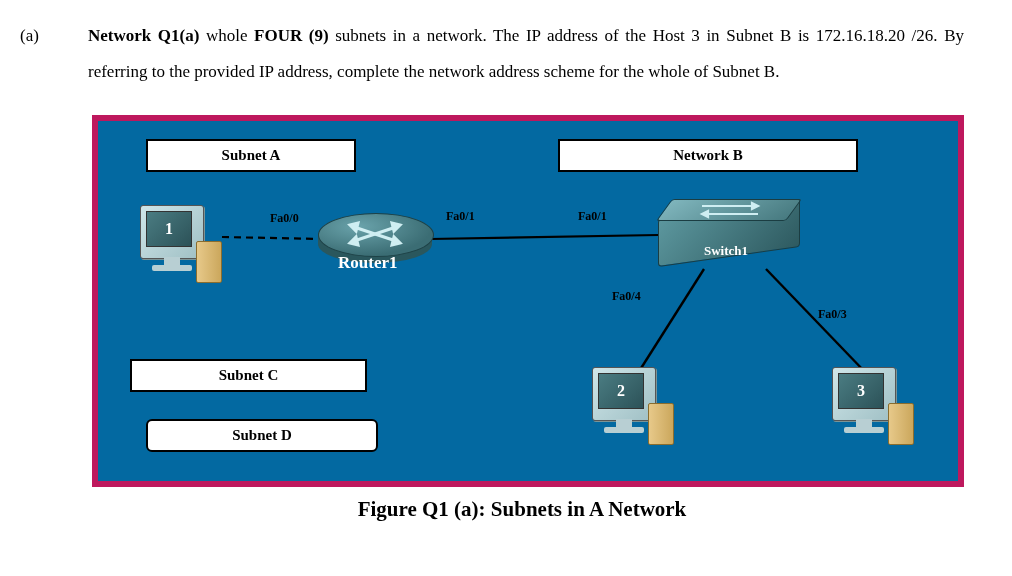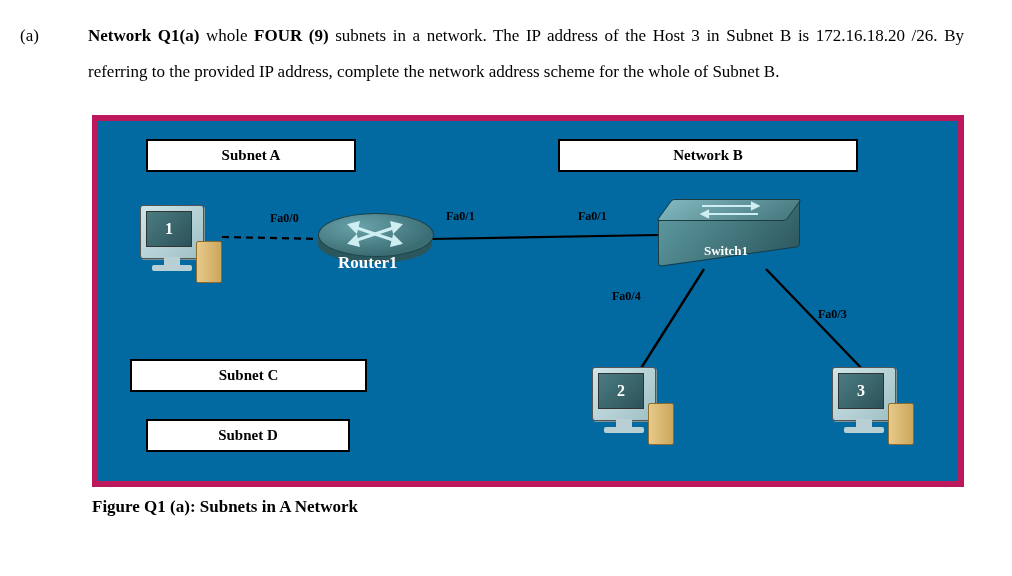--- a/index.html
+++ b/index.html
@@ -14,21 +14,21 @@
   .figwrap{margin-top:26px;margin-left:72px;width:860px;}
   .diagram{position:relative;width:860px;height:360px;
     border:6px solid #be185d;background:#0369a1;}
   
   .chip{position:absolute;border:2px solid #000;background:#fff;
     font-weight:bold;font-size:15px;text-align:center;padding:6px 8px;
     box-sizing:border-box;}
   .chipA{left:48px;top:18px;width:210px;}
   .chipB{left:460px;top:18px;width:300px;}
   .chipC{left:32px;top:238px;width:237px;}
-  .chipD{left:48px;top:298px;width:204px;}
+  .chipD{left:48px;top:298px;width:232px;border-radius:6px;}
 
   
   .pc{position:absolute;width:82px;height:80px;}
   .mon{position:absolute;left:0;top:0;width:62px;height:52px;border:1px solid #555;
     background:linear-gradient(135deg,#cfe6e9,#9fbfc4);border-radius:3px;
     box-shadow:1px 1px 0 #7a9497;}
   .mon .screen{position:absolute;left:5px;top:5px;width:44px;height:34px;
     background:linear-gradient(135deg,#4a7c82,#2c5258);border:1px solid #333;
     color:#fff;font-weight:bold;font-size:16px;display:flex;align-items:center;
     justify-content:center;}
@@ -71,21 +71,21 @@
   .wires{position:absolute;left:0;top:0;width:860px;height:360px;pointer-events:none;}
 
   
   .iflabel{position:absolute;font-size:12px;font-weight:bold;}
   .if0{left:172px;top:90px;}
   .if1{left:348px;top:88px;}
   .if2{left:480px;top:88px;}
   .if3{left:514px;top:168px;}
   .if4{left:720px;top:168px;margin-top:18px;}
 
-  .caption{font-weight:bold;font-size:17px;margin-top:10px;}
+  .caption{text-align:center;font-weight:bold;font-size:21px;margin-top:10px;}
 </style>
 </head>
 <body>
 
 <div class="page">
 
   <div class="question">
     <div class="qnum">(a)</div>
     <div class="qtext">
       <b>Network Q1(a)</b><span> whole </span><b>FOUR (9)</b><span> subnets in a network. The IP address of the Host 3 in Subnet B is 172.16.18.20 /26. By referring to the provided IP address, complete the network address scheme for the whole of Subnet B.</span>

